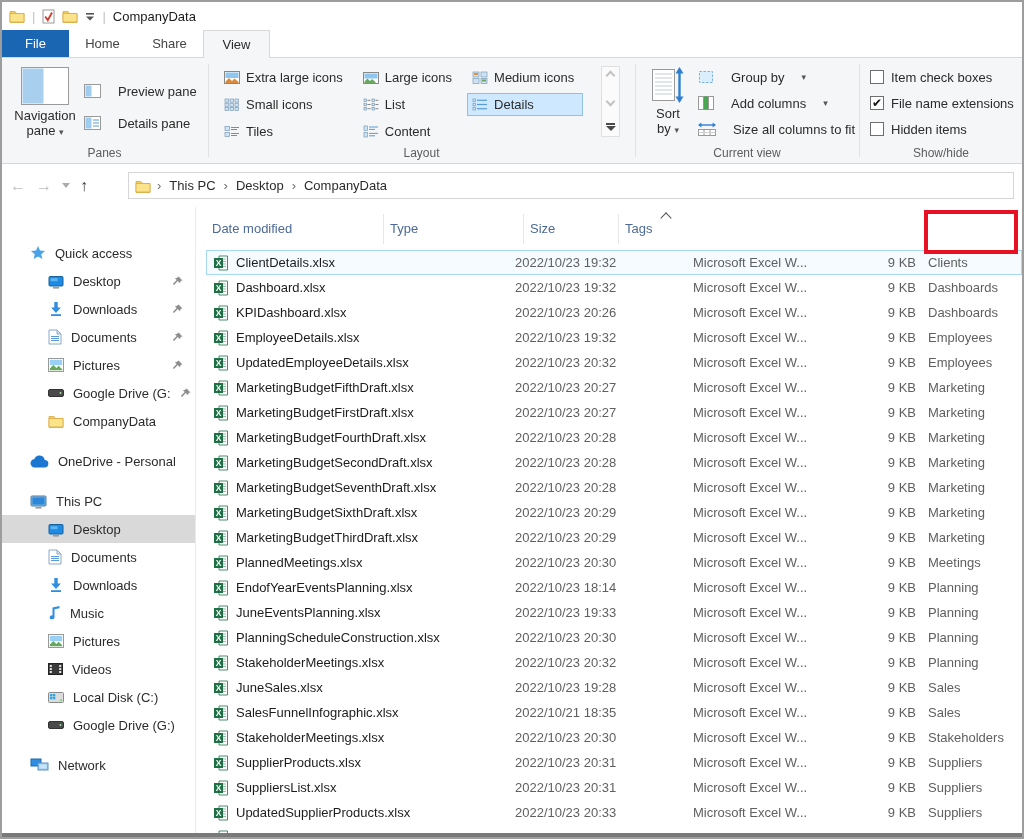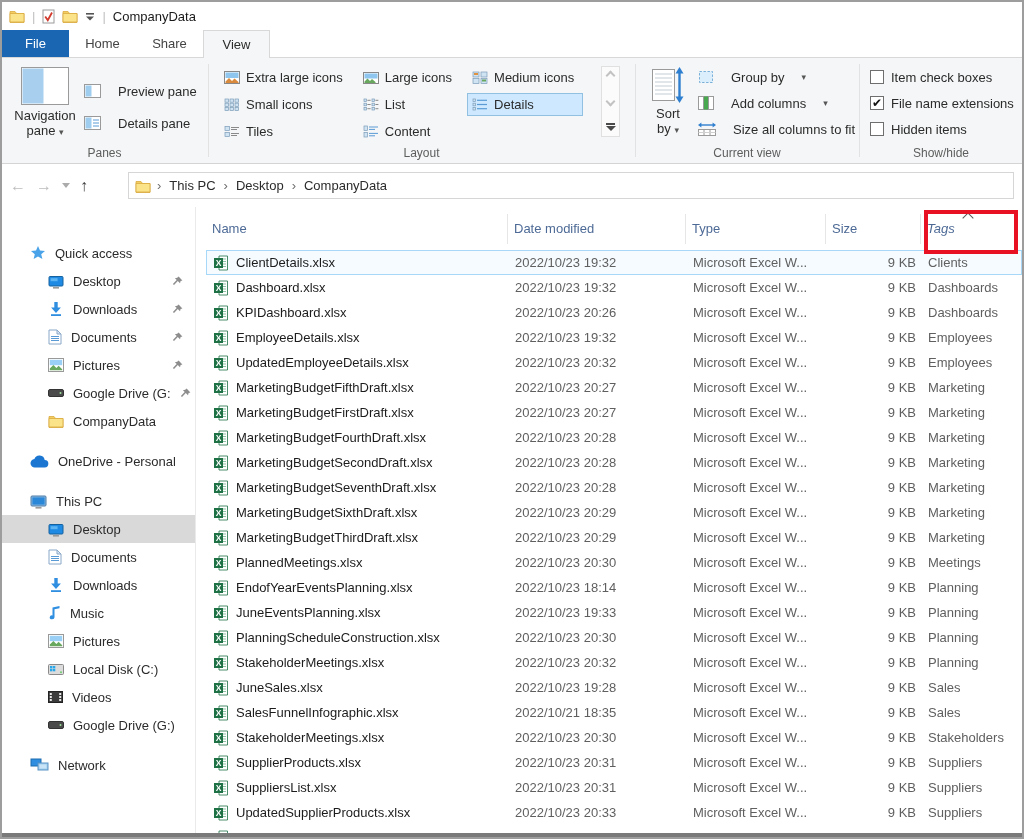--- a/index.html
+++ b/index.html
@@ -616,51 +616,51 @@
               <svg width="16" height="14" viewBox="0 0 16 14">
                 <rect x=".5" y=".5" width="15" height="13" fill="#fff" stroke="#999"></rect>
                 <rect x="1.8" y="1.8" width="12.4" height="5.4" fill="#9ad0f5"></rect>
                 <path d="M1.8 10.5l3.6-3.6 3 3 2.2-2.2 3.6 3.5v1H1.8z" fill="#67a85e"></path>
               </svg>
             </span>
             <span>Pictures</span>
           </div>
           <div class="side-row child">
             <span class="icon">
-              <svg width="16" height="11" viewBox="0 0 16 11">
-                <rect x=".5" y=".5" width="15" height="10" rx="1" fill="#dcdcdc" stroke="#8a8a8a"></rect>
-                <g fill="#28a8ea">
-                  <rect x="2" y="2" width="2.4" height="2.4"></rect>
-                  <rect x="4.9" y="2" width="2.4" height="2.4"></rect>
-                  <rect x="2" y="4.9" width="2.4" height="2.4"></rect>
-                  <rect x="4.9" y="4.9" width="2.4" height="2.4"></rect>
-                </g>
-                <circle cx="13" cy="8.2" r="1" fill="#6fcf6f"></circle>
-              </svg>
-            </span>
-            <span>Local Disk (C:)</span>
-          </div>
-          <div class="side-row child">
-            <span class="icon">
               <svg width="15" height="14" viewBox="0 0 15 14">
                 <rect x=".5" y="1.5" width="14" height="11" fill="#3a3a3a" stroke="#222"></rect>
                 <g fill="#e8e8e8">
                   <rect x="1.8" y="3" width="2" height="2"></rect>
                   <rect x="1.8" y="6" width="2" height="2"></rect>
                   <rect x="1.8" y="9" width="2" height="2"></rect>
                   <rect x="11.2" y="3" width="2" height="2"></rect>
                   <rect x="11.2" y="6" width="2" height="2"></rect>
                   <rect x="11.2" y="9" width="2" height="2"></rect>
                 </g>
               </svg>
             </span>
             <span>Videos</span>
           </div>
           <div class="side-row child">
             <span class="icon">
+              <svg width="16" height="11" viewBox="0 0 16 11">
+                <rect x=".5" y=".5" width="15" height="10" rx="1" fill="#dcdcdc" stroke="#8a8a8a"></rect>
+                <g fill="#28a8ea">
+                  <rect x="2" y="2" width="2.4" height="2.4"></rect>
+                  <rect x="4.9" y="2" width="2.4" height="2.4"></rect>
+                  <rect x="2" y="4.9" width="2.4" height="2.4"></rect>
+                  <rect x="4.9" y="4.9" width="2.4" height="2.4"></rect>
+                </g>
+                <circle cx="13" cy="8.2" r="1" fill="#6fcf6f"></circle>
+              </svg>
+            </span>
+            <span>Local Disk (C:)</span>
+          </div>
+          <div class="side-row child">
+            <span class="icon">
               <svg width="16" height="8" viewBox="0 0 16 8">
                 <rect x=".5" y=".5" width="15" height="7" rx="1.5" fill="#4a4a4a" stroke="#333"></rect>
                 <circle cx="12.5" cy="4" r="1" fill="#9fe29f"></circle>
               </svg>
             </span>
             <span>Google Drive (G:)</span>
           </div>
         </div>
         <div class="side-section">
           <div class="side-row">
@@ -670,33 +670,30 @@
                 <rect x="8" y="5" width="10" height="7" fill="#9ecbee" stroke="#5b94c4"></rect>
                 <rect x="9.4" y="6.4" width="7.2" height="4.2" fill="#c9e4f7"></rect>
               </svg>
             </span>
             <span>Network</span>
           </div>
         </div>
       </div>
     <div class="filepane">
       <div class="colheaders" id="colheaders">
-          <div class="colheader" style="width:302px;">
-            <span>Name</span>
-          </div>
           <div class="colheader" style="width:178px;">
             <span>Date modified</span>
           </div>
           <div class="colheader" style="width:140px;text-align:center;">
             <span>Type</span>
           </div>
           <div class="colheader" style="width:95px;">
             <span>Size</span>
           </div>
-          <div class="colheader" style="width:95px;font-style:italic;">
+          <div class="colheader" style="width:95px;">
             <span class="sort-chev"></span>
             <span>Tags</span>
           </div>
         </div>
       <div class="rows" id="rows">
           <div class="frow highlighted">
             <div class="fcell name" style="width:302px;">
               <span class="icon">
                 <svg width="16" height="16" viewBox="0 0 16 16">
                   <path d="M6 1h8.5v14H6z" fill="#fff" stroke="#1e7145" stroke-width=".8"></path>

